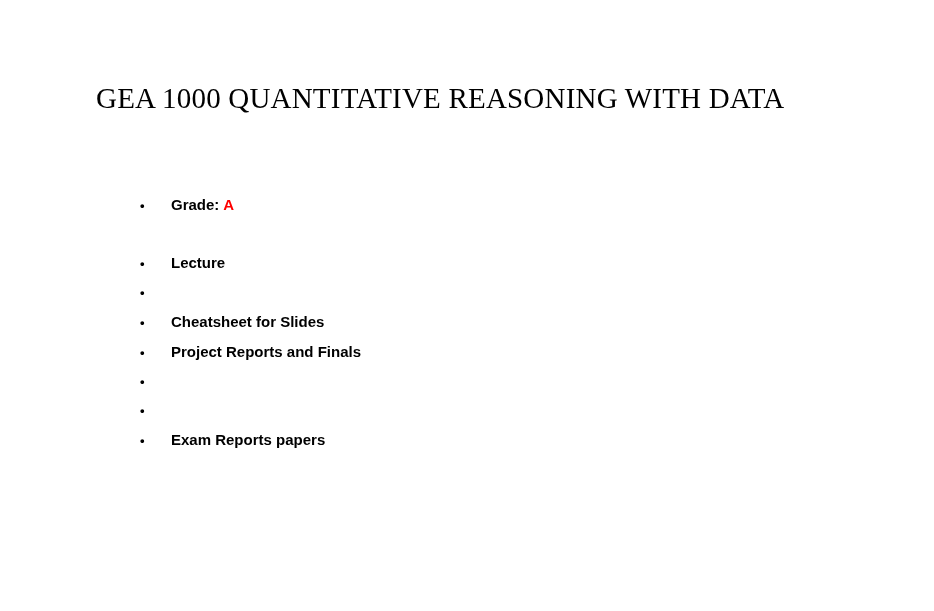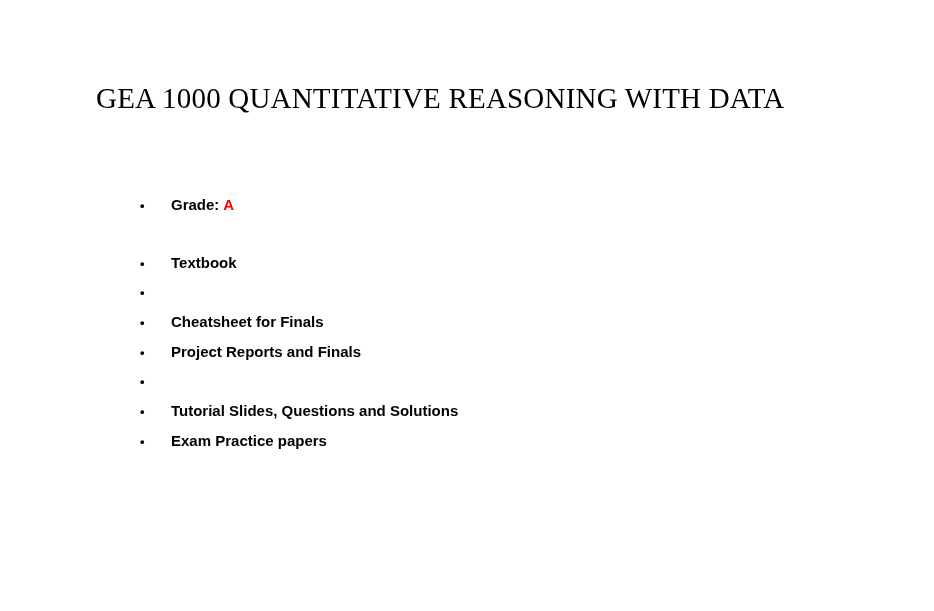--- a/index.html
+++ b/index.html
@@ -80,45 +80,44 @@
 
     <li class="bullet-item spacer-after">
       <span class="bullet-marker">•</span>
       <span class="bullet-text">
         <span>Grade:</span><span class="grade-value">A</span>
       </span>
     </li>
 
     <li class="bullet-item">
       <span class="bullet-marker">•</span>
-      <span class="bullet-text">Textbook</span>
+      <span class="bullet-text">Lecture</span>
     </li>
 
     <li class="bullet-item">
       <span class="bullet-marker">•</span>
     </li>
 
     <li class="bullet-item">
       <span class="bullet-marker">•</span>
-      <span class="bullet-text">Cheatsheet for Finals</span>
+      <span class="bullet-text">Cheatsheet for Slides</span>
     </li>
 
     <li class="bullet-item">
       <span class="bullet-marker">•</span>
       <span class="bullet-text">Project Reports and Finals</span>
     </li>
 
     <li class="bullet-item">
       <span class="bullet-marker">•</span>
     </li>
 
     <li class="bullet-item">
       <span class="bullet-marker">•</span>
-      <span class="bullet-text">Tutorial Slides, Questions and Solutions</span>
     </li>
 
     <li class="bullet-item">
       <span class="bullet-marker">•</span>
-      <span class="bullet-text">Exam Practice papers</span>
+      <span class="bullet-text">Exam Reports papers</span>
     </li>
 
   </ul>
 </div>
 
 </body></html>

